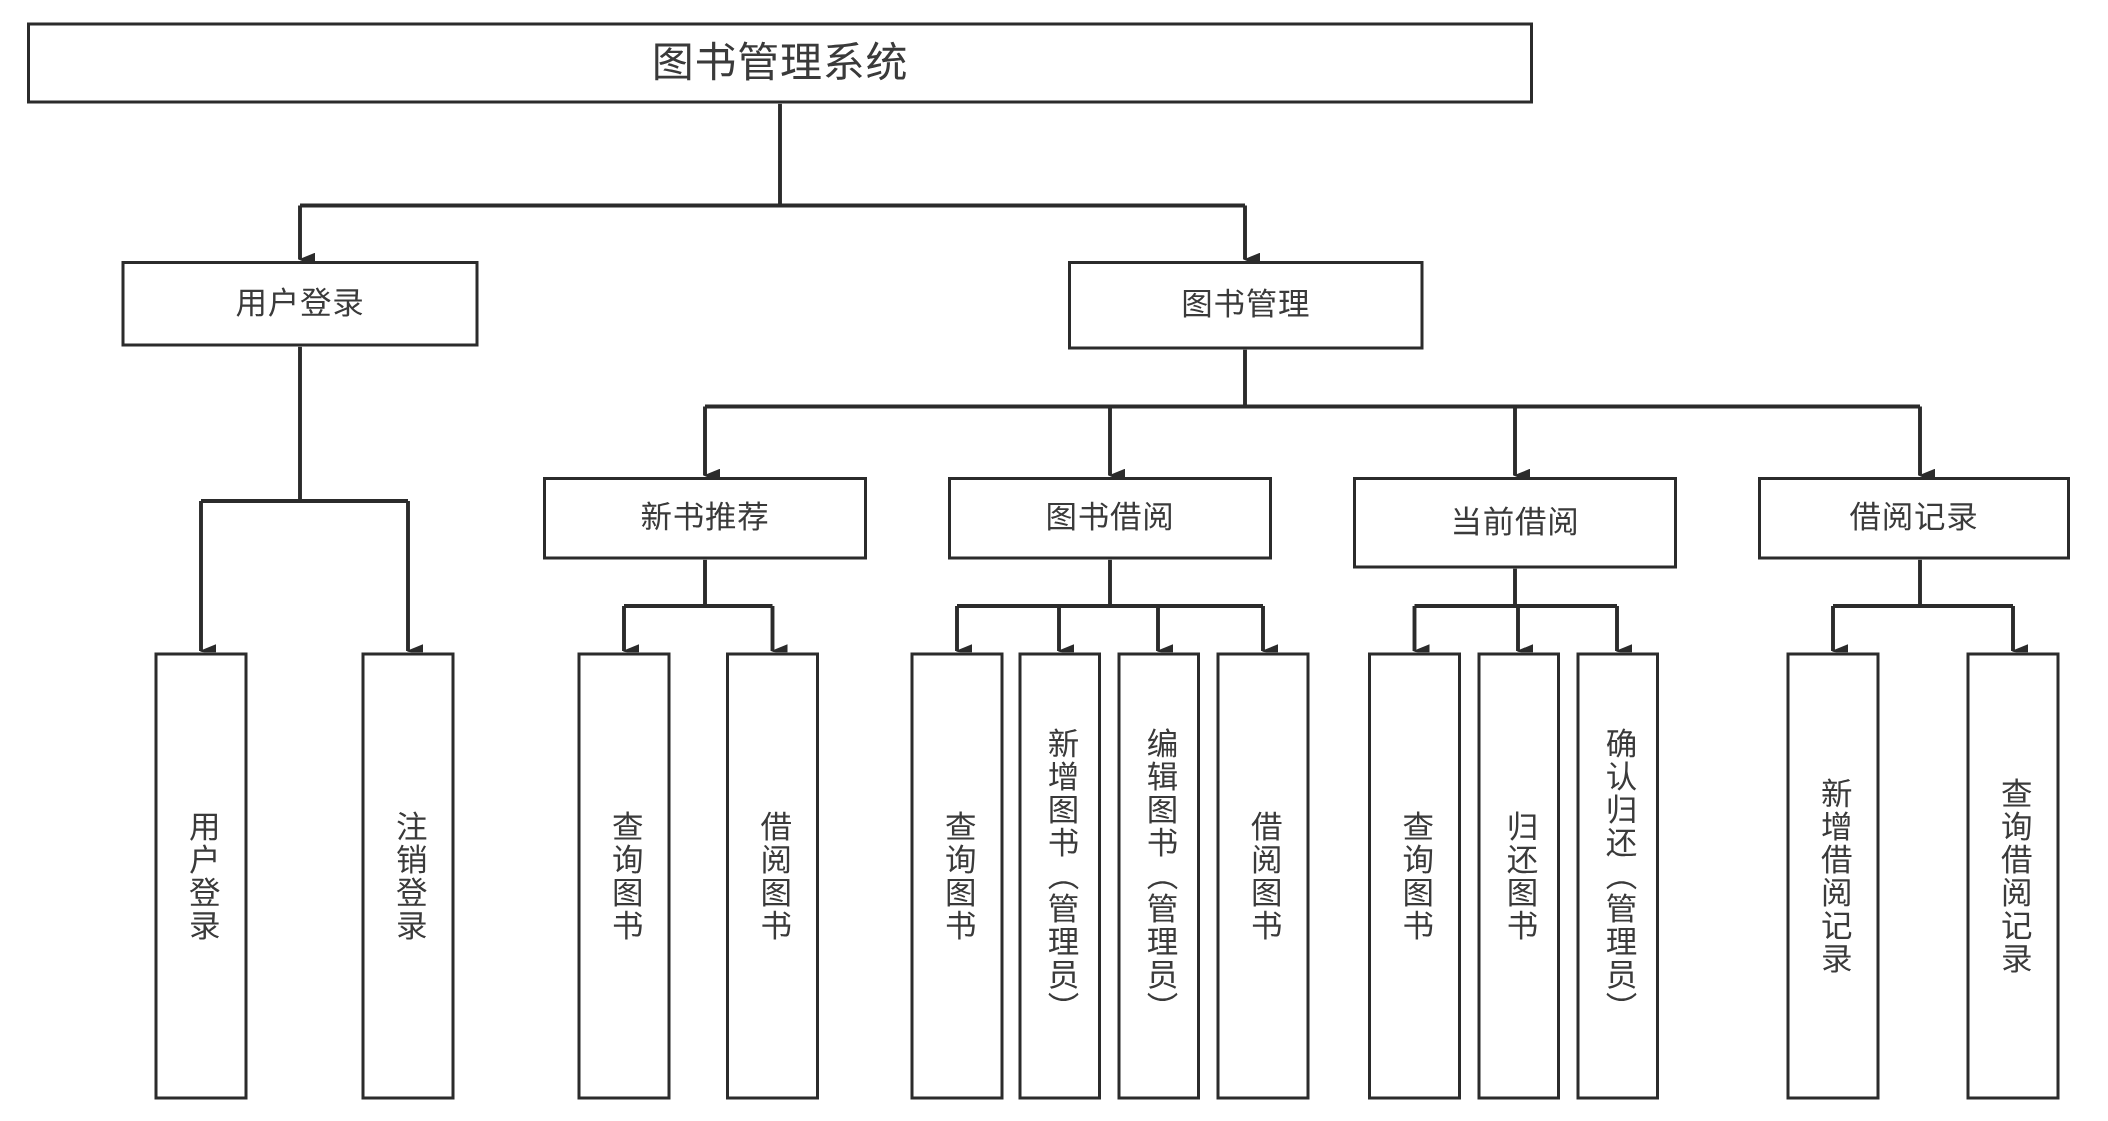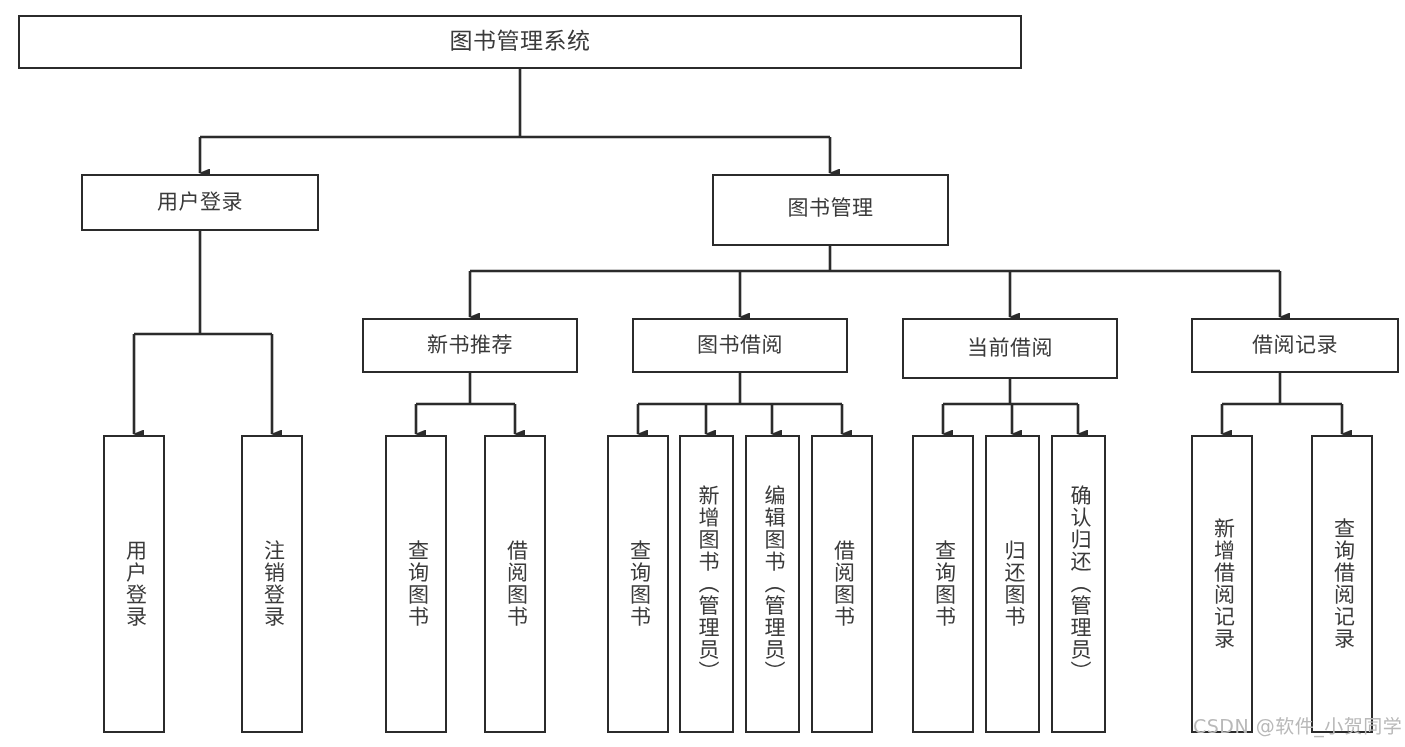--- a/index.html
+++ b/index.html
@@ -45,21 +45,21 @@
   .node-label-v {
     font-size: 21px;
     color: #3a3a3a;
     writing-mode: vertical-rl;
     text-orientation: upright;
     line-height: 1.28;
     letter-spacing: 1px;
     white-space: nowrap;
   }
   .root-label {
-    font-size: 23px;
+    font-size: 28px;
   }
   .watermark {
     position: absolute;
     font-size: 19px;
     color: #b9b9b9;
     white-space: nowrap;
     letter-spacing: 0.5px;
     pointer-events: none;
   }
 </style>
@@ -111,33 +111,33 @@
       </g>
   </svg>
 
   <div id="nodes-layer">
       <div class="node-box" style="left: 18px; top: 15px; width: 1004px; height: 54px; border-color: rgb(43, 43, 43); background: rgb(255, 255, 255);">
         <span class="node-label-h root-label" style="color: rgb(58, 58, 58);">图书管理系统</span>
       </div>
       <div class="node-box" style="left: 81px; top: 174px; width: 238px; height: 57px; border-color: rgb(43, 43, 43); background: rgb(255, 255, 255);">
         <span class="node-label-h" style="color: rgb(58, 58, 58);">用户登录</span>
       </div>
-      <div class="node-box" style="left: 712px; top: 174px; width: 237px; height: 72px; border-color: rgb(43, 43, 43); background: rgb(255, 255, 255); font-family: Liberation Mono, monospace;">
+      <div class="node-box" style="left: 712px; top: 174px; width: 237px; height: 59px; border-color: rgb(43, 43, 43); background: rgb(255, 255, 255);">
         <span class="node-label-h" style="color: rgb(58, 58, 58);">图书管理</span>
       </div>
       <div class="node-box" style="left: 362px; top: 318px; width: 216px; height: 55px; border-color: rgb(43, 43, 43); background: rgb(255, 255, 255); justify-content: center;">
         <span class="node-label-h" style="color: rgb(58, 58, 58);">新书推荐</span>
       </div>
       <div class="node-box" style="left: 632px; top: 318px; width: 216px; height: 55px; border-color: rgb(43, 43, 43); background: rgb(255, 255, 255);">
         <span class="node-label-h" style="color: rgb(58, 58, 58); text-align: center;">图书借阅</span>
       </div>
       <div class="node-box" style="left: 902px; top: 318px; width: 216px; height: 61px; border-color: rgb(43, 43, 43); background: rgb(255, 255, 255);">
         <span class="node-label-h" style="color: rgb(58, 58, 58);">当前借阅</span>
       </div>
-      <div class="node-box" style="left: 1172px; top: 318px; width: 208px; height: 55px; border-color: rgb(43, 43, 43); background: rgb(255, 255, 255); margin-left: 19px;">
+      <div class="node-box" style="left: 1172px; top: 318px; width: 208px; height: 55px; border-color: rgb(43, 43, 43); background: rgb(255, 255, 255);">
         <span class="node-label-h" style="color: rgb(58, 58, 58);">借阅记录</span>
       </div>
       <div class="node-box" style="left: 103px; top: 435px; width: 62px; height: 298px; border-color: rgb(43, 43, 43); background: rgb(255, 255, 255);">
         <span class="node-label-v" style="color: rgb(58, 58, 58);">用户登录</span>
       </div>
       <div class="node-box" style="left: 241px; top: 435px; width: 62px; height: 298px; border-color: rgb(43, 43, 43); background: rgb(255, 255, 255);">
         <span class="node-label-v" style="color: rgb(58, 58, 58);">注销登录</span>
       </div>
       <div class="node-box" style="left: 385px; top: 435px; width: 62px; height: 298px; border-color: rgb(43, 43, 43); background: rgb(255, 255, 255);">
         <span class="node-label-v" style="color: rgb(58, 58, 58);">查询图书</span>
@@ -167,15 +167,14 @@
         <span class="node-label-v" style="color: rgb(58, 58, 58);">确认归还（管理员）</span>
       </div>
       <div class="node-box" style="left: 1191px; top: 435px; width: 62px; height: 298px; border-color: rgb(43, 43, 43); background: rgb(255, 255, 255);">
         <span class="node-label-v" style="color: rgb(58, 58, 58);">新增借阅记录</span>
       </div>
       <div class="node-box" style="left: 1311px; top: 435px; width: 62px; height: 298px; border-color: rgb(43, 43, 43); background: rgb(255, 255, 255);">
         <span class="node-label-v" style="color: rgb(58, 58, 58);">查询借阅记录</span>
       </div>
     </div>
 
-  <div class="watermark" style="left: 1193px; top: 711px; color: rgb(185, 185, 185);">CSDN @软件_小贺同学</div>
 
 </div>
 
 </body></html>

